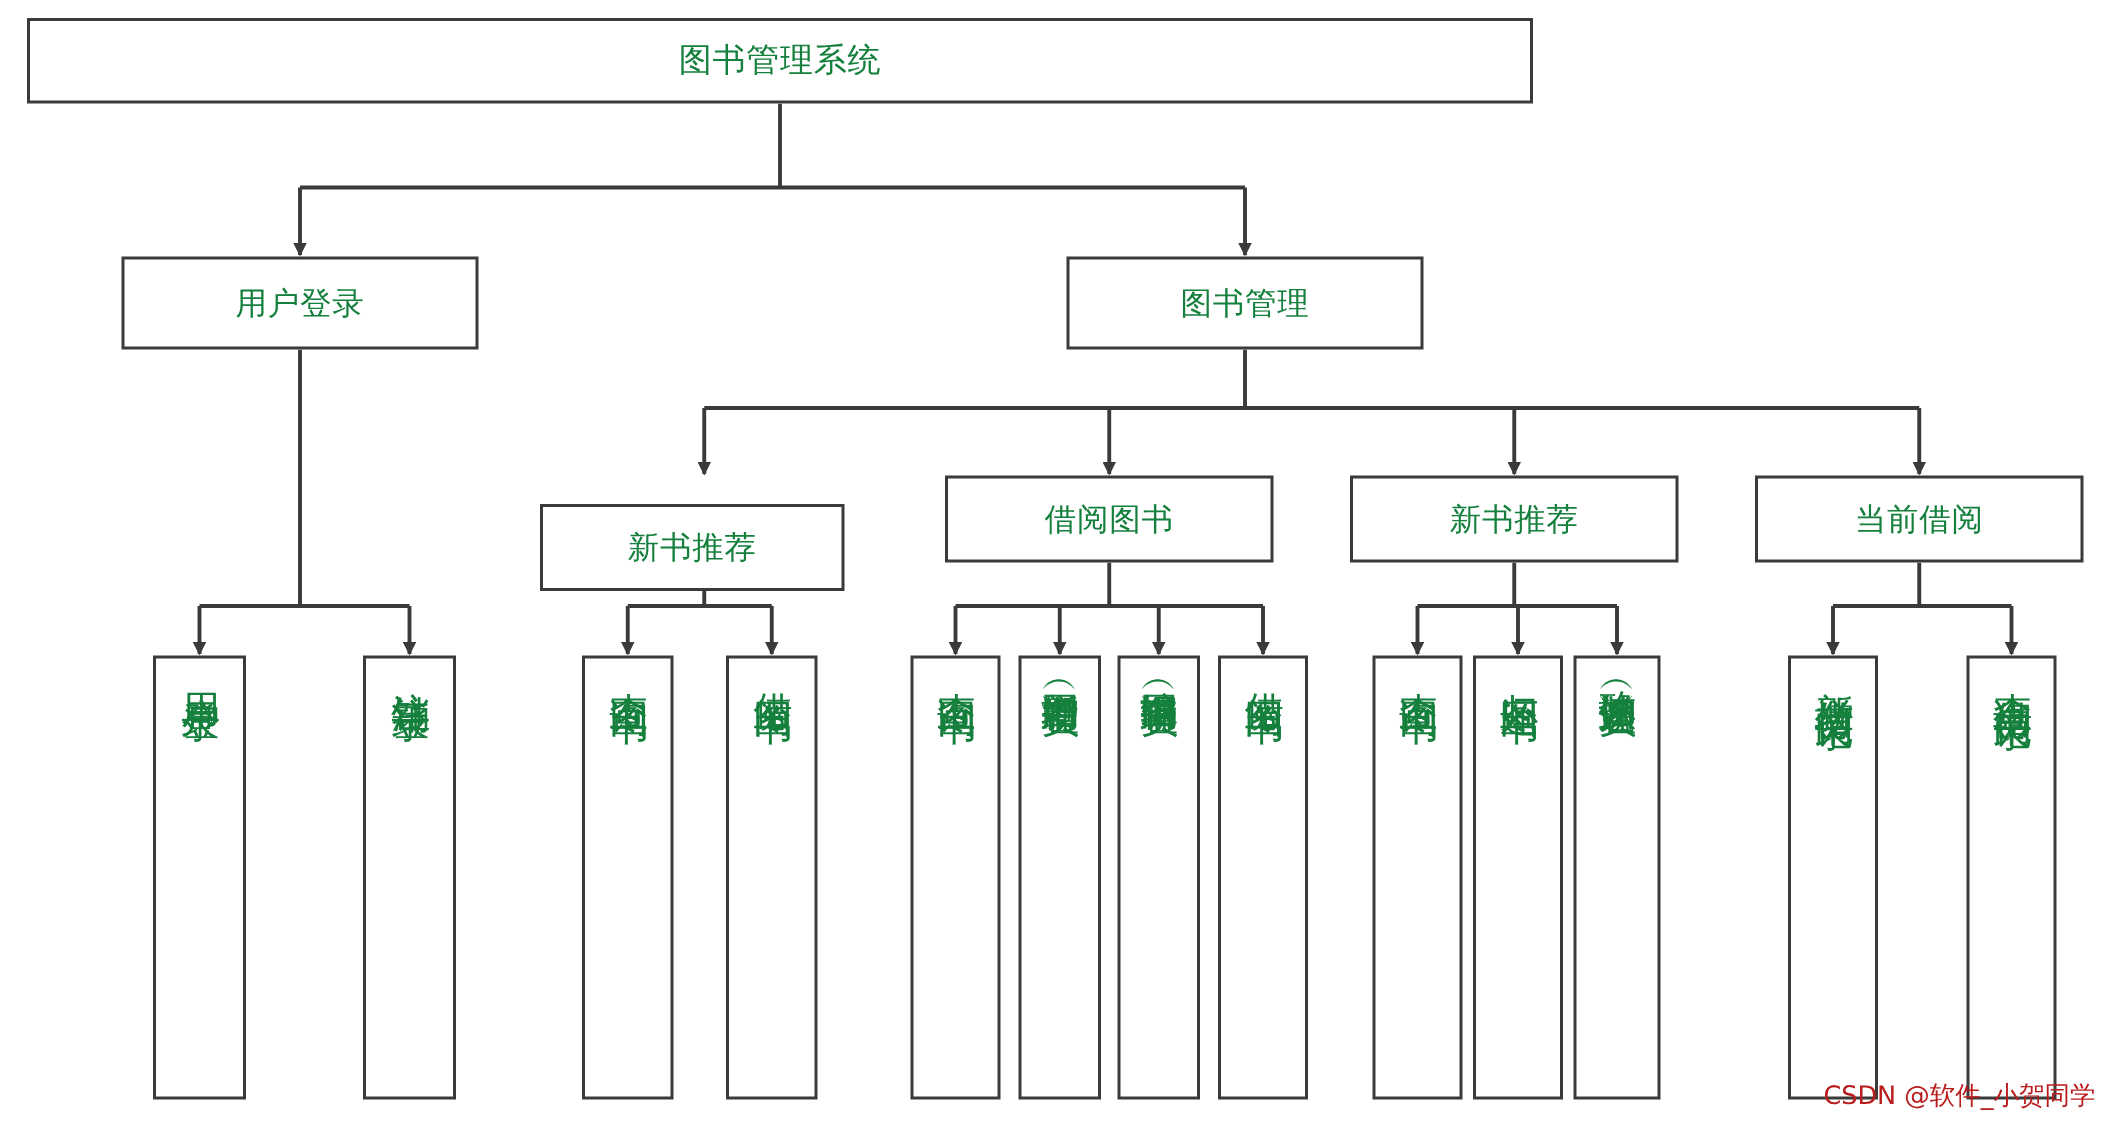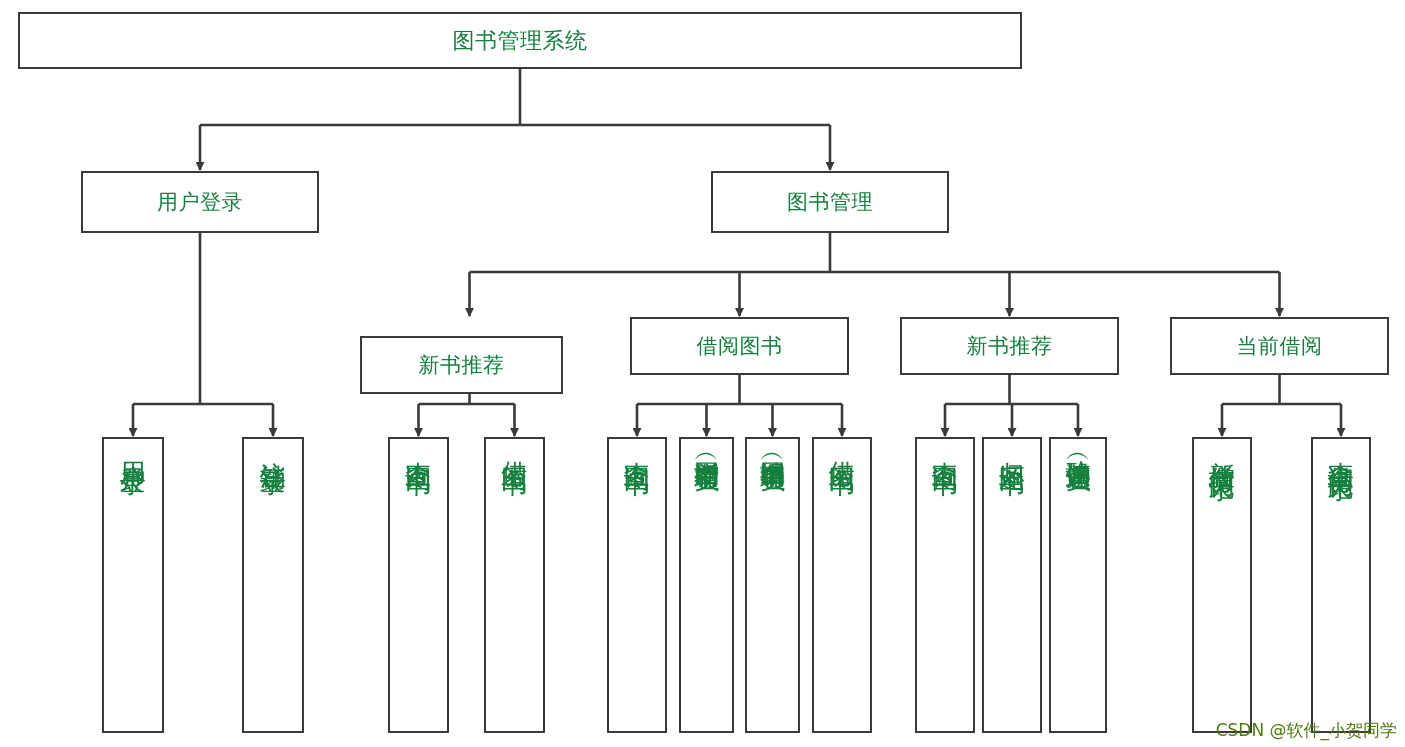--- a/index.html
+++ b/index.html
@@ -67,21 +67,21 @@
   }
   .node.vert.tall .node-label {
     font-size: 25px;
     letter-spacing: 1px;
   }
   .watermark {
     position: absolute;
     right: 8px;
     bottom: 5px;
     font-size: 17px;
-    color: #4d7c0f;
+    color: #b91c1c;
     z-index: 5;
     white-space: nowrap;
     font-family: "DejaVu Sans", "Liberation Sans", sans-serif;
   }
 </style>
 </head>
 <body>
 
 <div id="diagram-root">
 

